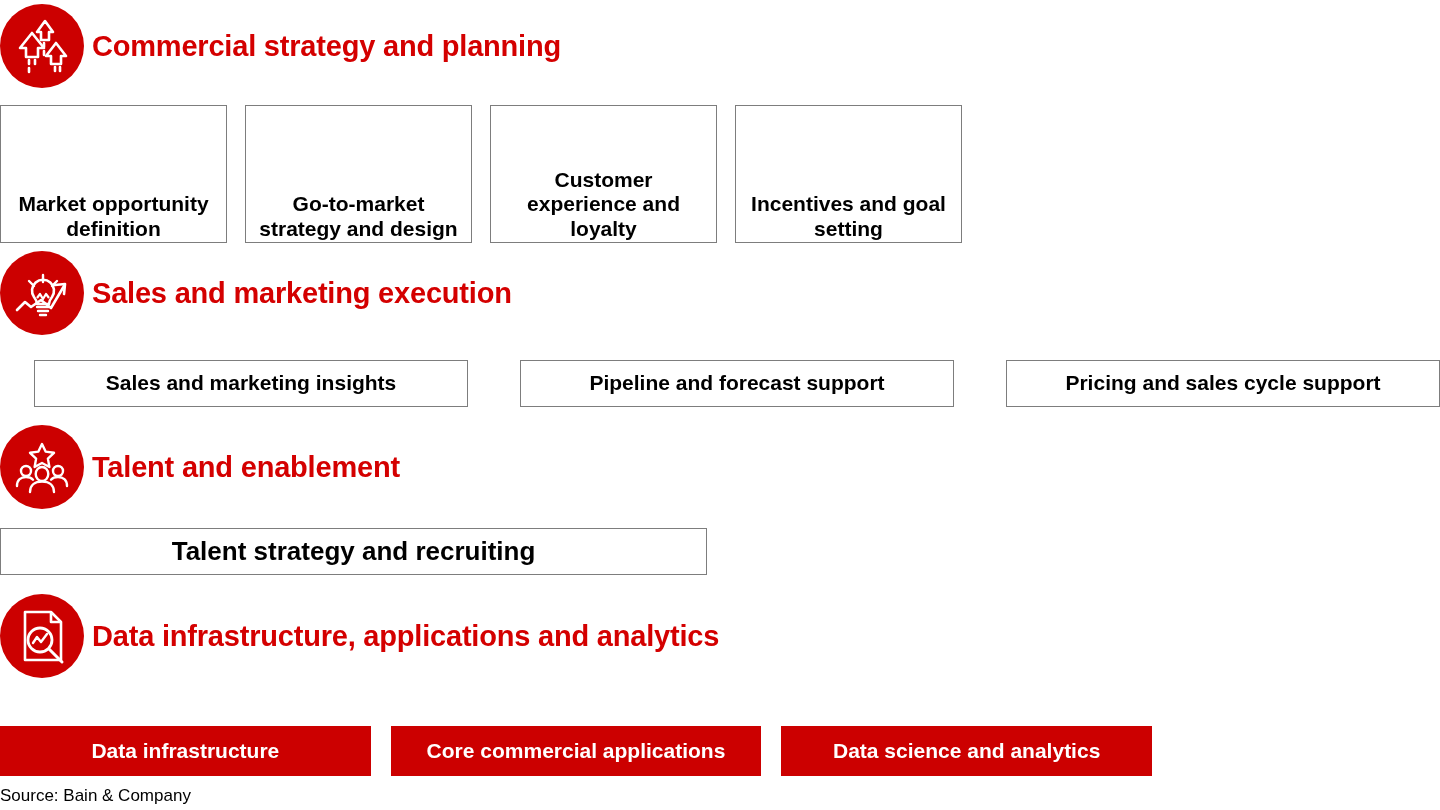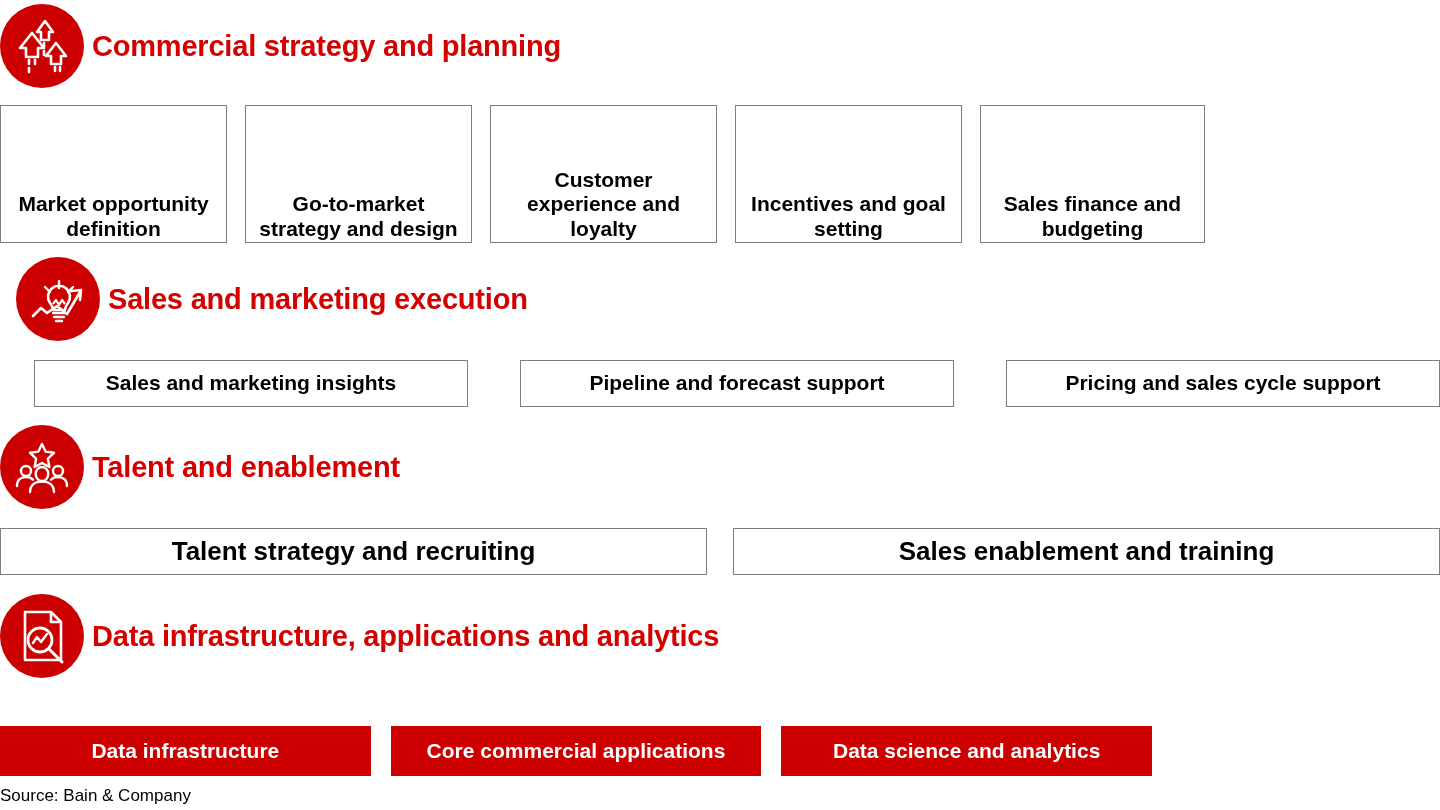--- a/index.html
+++ b/index.html
@@ -115,21 +115,21 @@
     position: absolute;
     left: 0;
     top: 786px;
     font-size: 17px;
     color: #000000;
     font-weight: normal;
     white-space: nowrap;
   }
 
   .hdr-1 { top: 4px; }
-  .hdr-2 { top: 257px; padding-left: 16px; }
+  .hdr-2 { top: 251px; }
   .hdr-3 { top: 425px; }
   .hdr-4 { top: 594px; }
 </style>
 </head>
 <body>
 
 <div class="canvas">
 
   <div class="section-header hdr-1">
     <div class="section-icon">
@@ -157,23 +157,20 @@
       </div>
     <div class="box" style="width:227px">
         <span>Go-to-market strategy and design</span>
       </div>
     <div class="box" style="width:227px">
         <span>Customer experience and loyalty</span>
       </div>
     <div class="box" style="width:227px">
         <span>Incentives and goal setting</span>
       </div>
-    <div class="box" style="width:225px">
-        <span>Sales finance and budgeting</span>
-      </div>
   </div>
 
   <div class="section-header hdr-2">
     <div class="section-icon">
       <svg width="62" height="62" viewBox="0 0 62 62" fill="none">
 
         <path d="M23 35 A11 11 0 1 1 41 35 C39 37.5 38 39 38 42 L26 42 C26 39 25 37.5 23 35 Z" stroke="#ffffff" stroke-width="2.6" stroke-linejoin="round" fill="none"></path>
 
         <path d="M26 36 L29 32 L32 37 L35 32 L38 36" stroke="#ffffff" stroke-width="2.2" fill="none" stroke-linejoin="round"></path>
 
@@ -220,23 +217,20 @@
         <path d="M19 56 C19 49 24 45.5 31 45.5 C38 45.5 43 49 43 56" stroke="#ffffff" stroke-width="2.4" fill="none" stroke-linecap="round"></path>
       </svg>
     </div>
     <div class="section-title">Talent and enablement</div>
   </div>
 
   <div class="row row-3">
     <div class="box" style="width:707px">
         <span>Talent strategy and recruiting</span>
       </div>
-    <div class="box" style="width:707px">
-        <span>Sales enablement and training</span>
-      </div>
   </div>
 
   <div class="section-header hdr-4">
     <div class="section-icon">
       <svg width="62" height="62" viewBox="0 0 62 62" fill="none">
 
         <path d="M14 7 L40 7 L50 17 L50 55 L14 55 Z" stroke="#ffffff" stroke-width="2.6" stroke-linejoin="round" fill="none"></path>
         <path d="M40 7 L40 17 L50 17" stroke="#ffffff" stroke-width="2.6" stroke-linejoin="round" fill="none"></path>
 
         <circle cx="29" cy="35" r="12" stroke="#ffffff" stroke-width="2.8" fill="none"></circle>

